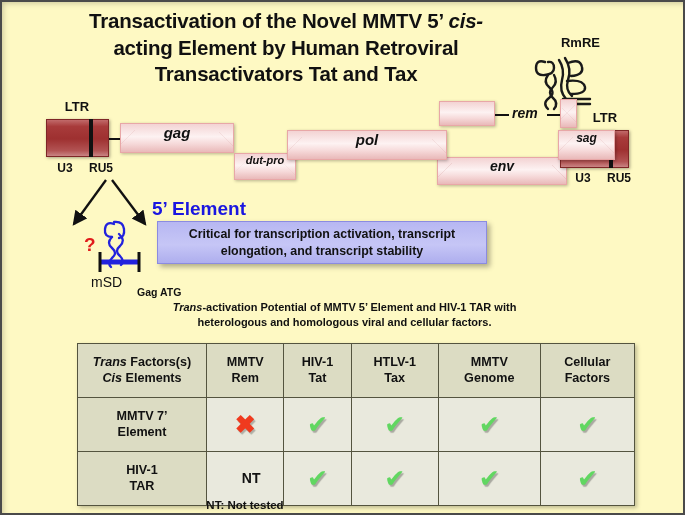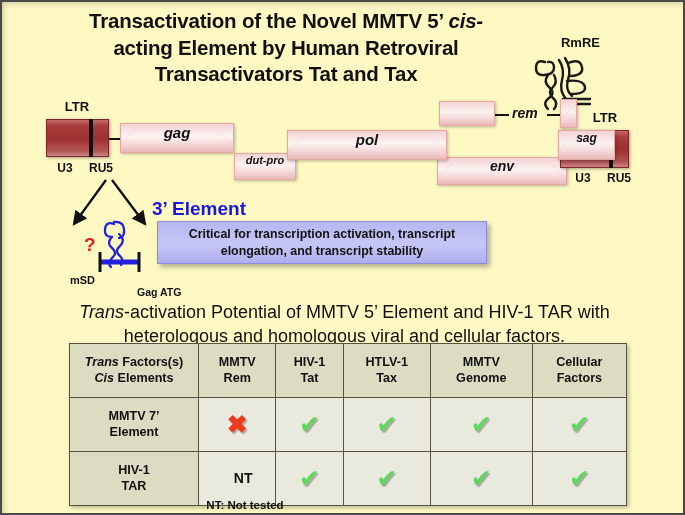--- a/index.html
+++ b/index.html
@@ -80,32 +80,32 @@
   .el-box{
     position:absolute;left:155px;top:219px;width:330px;height:43px;
     background:linear-gradient(180deg,#b7b7f2 0%,#c6c6f6 55%,#aeaeee 100%);
     border:1.2px solid #8b8be0;
     box-shadow:3px 3px 5px rgba(0,0,0,.30);
     display:flex;align-items:center;justify-content:center;text-align:center;
     font-size:12.4px;font-weight:bold;color:#111;line-height:1.30;
     padding:0 8px;box-sizing:border-box;
   }
   .qmark{position:absolute;left:82px;top:232px;font-size:19px;font-weight:bold;color:#e01b1b;}
-  .msd{position:absolute;left:68px;top:272px;font-size:11px;font-weight:bold;color:#111;}
+  .msd{position:absolute;left:89px;top:272px;font-size:14px;font-weight:normal;color:#111;}
   .gagatg{position:absolute;left:119px;top:284px;font-size:10.5px;font-weight:bold;color:#111;margin-left:16px;}
 
   
   .tcaption{
     position:absolute;left:65px;top:298px;width:555px;text-align:center;
-    font-size:18px;font-weight:normal;color:#111;line-height:1.34;
+    font-size:11px;font-weight:bold;color:#111;line-height:1.34;
   }
   .tcaption i{font-style:italic;}
 
   table.t{
-    position:absolute;left:67px;top:341px;width:558px;
+    position:absolute;left:75px;top:341px;width:558px;
     border-collapse:collapse;
     box-shadow:2px 2px 4px rgba(0,0,0,.25);
   }
   table.t td{
     border:1.3px solid #54543f;
     text-align:center;vertical-align:middle;
     font-size:12.6px;font-weight:bold;color:#111;
     line-height:1.25;
     padding:4px 2px;
   }
@@ -221,21 +221,21 @@
     <line x1="98" y1="260" x2="137" y2="260" stroke="#2222dd" stroke-width="5"></line>
 
     <line x1="98" y1="250" x2="98" y2="270" stroke="#111" stroke-width="3"></line>
     <line x1="137" y1="250" x2="137" y2="270" stroke="#111" stroke-width="3"></line>
   </svg>
 
   <div class="qmark">?</div>
   <div class="msd">mSD</div>
   <div class="gagatg">Gag ATG</div>
 
-  <div class="el-title">3’ Element</div>
+  <div class="el-title">5’ Element</div>
   <div class="el-box">
     <span>Critical for transcription activation, transcript elongation, and transcript stability</span>
   </div>
 
   <div class="tcaption">
     <i>Trans</i><span>-activation Potential of MMTV 5’ Element and HIV-1 TAR with</span><br>
     <span>heterologous and homologous viral and cellular factors.</span>
   </div>
 
   <table class="t">

